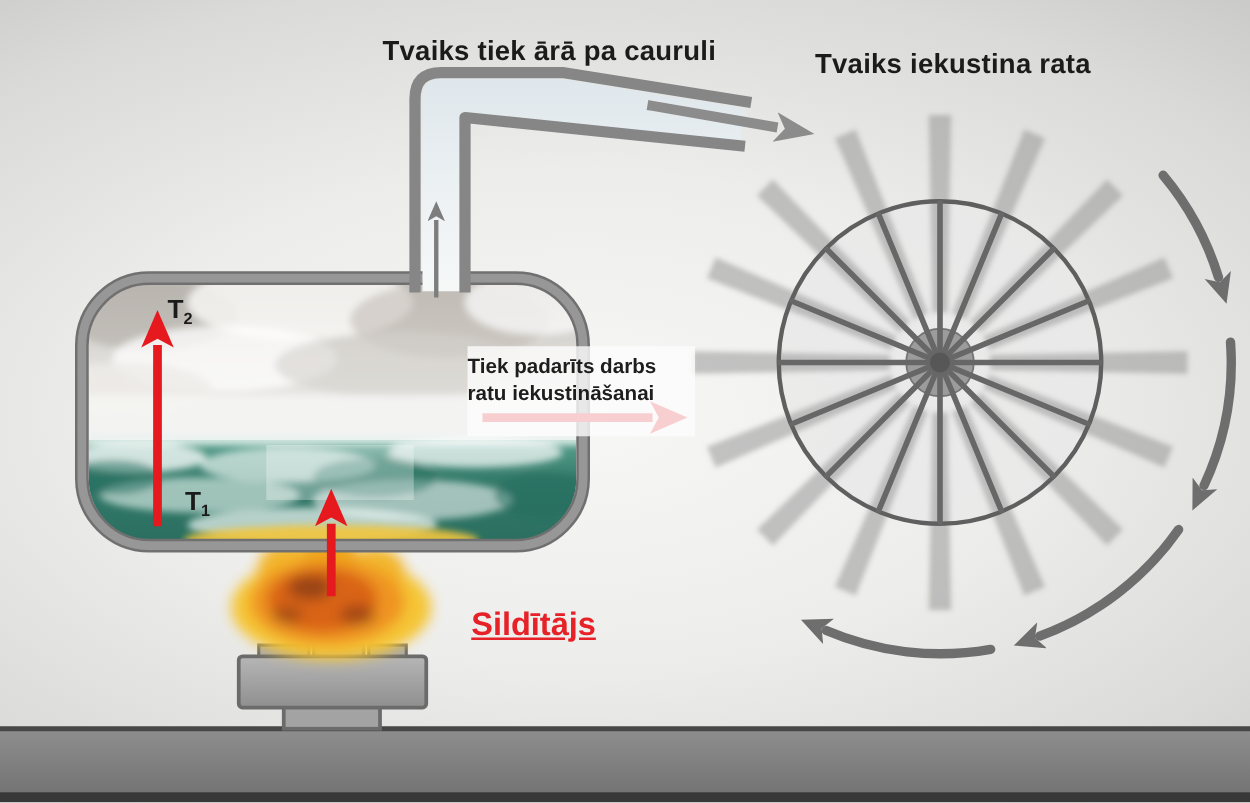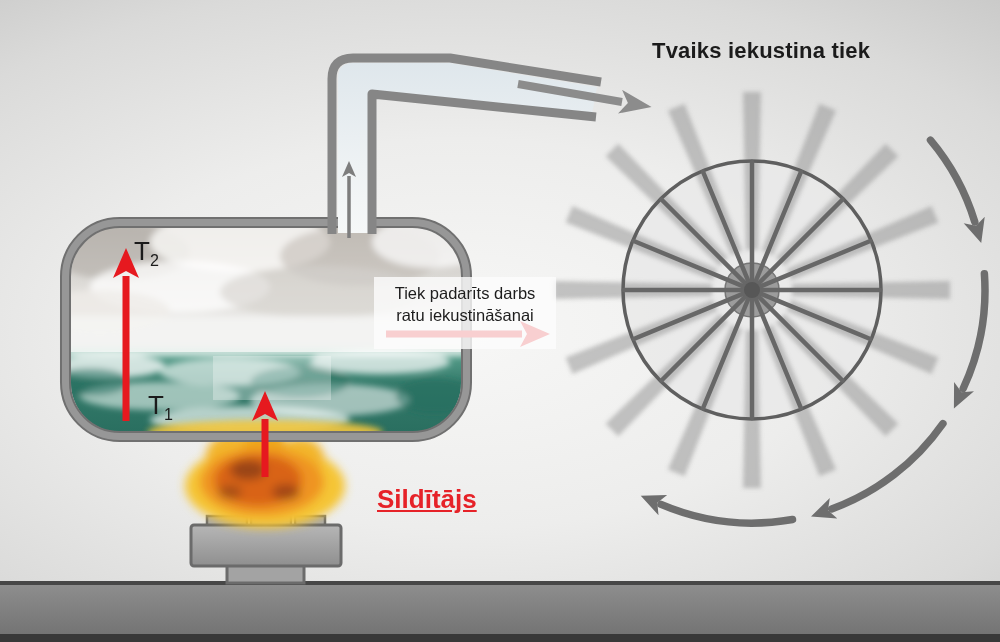--- a/index.html
+++ b/index.html
@@ -5,29 +5,29 @@
   html,body{margin:0;padding:0;}
   #stage{
     position:relative;width:1000px;height:642px;overflow:hidden;
     font-family:"Liberation Sans",sans-serif;
     background:radial-gradient(ellipse 115% 95% at 46% 52%, #f7f7f6 0%, #ededec 32%, #dadad9 58%, #bcbcbb 85%, #a3a3a2 100%);
   }
   #scene{position:absolute;left:0;top:0;}
   .lbl{position:absolute;color:#1b1b1b;white-space:nowrap;}
   .title{font-size:22px;font-weight:700;letter-spacing:.2px;}
   .big{font-size:30px;font-weight:600;}
-  .tmark{font-size:26px;font-weight:400;}
+  .tmark{font-size:21px;font-weight:700;}
   .tmark sub{font-size:62%;}
   .note-box{
     position:absolute;left:374px;top:277px;width:182px;height:72px;
     background:rgba(252,252,252,0.8);
   }
   .note-text{
-    position:absolute;left:0;top:5px;width:182px;text-align:center;
-    font-size:16.5px;font-weight:400;line-height:22px;color:#1d1d1d;white-space:nowrap;
+    position:absolute;left:0;top:5px;width:182px;text-align:left;
+    font-size:16.5px;font-weight:700;line-height:22px;color:#1d1d1d;white-space:nowrap;
   }
   .heater-lbl{font-size:26px;font-weight:600;color:#e62228;text-decoration:underline;}
 </style>
 </head>
 <body>
 
 <div id="stage">
 
 <svg id="scene" width="1000" height="642" viewBox="0 0 1000 642">
   <defs>
@@ -198,21 +198,22 @@
   <line x1="518" y1="84" x2="622" y2="102" stroke="#8c8c8c" stroke-width="8" marker-end="url(#mGray)"></line>
   <line x1="349" y1="238" x2="349" y2="176" stroke="#7d7d7d" stroke-width="3.5" marker-end="url(#mSmall)"></line>
 
   <g stroke="#e6191f" stroke-width="7">
     <line x1="126" y1="421" x2="126" y2="276" marker-end="url(#mRed)"></line>
     <line x1="265" y1="477" x2="265" y2="419" marker-end="url(#mRed)"></line>
     <line x1="386" y1="334" x2="522" y2="334" marker-end="url(#mRed)"></line>
   </g>
 </svg>
 
-  <div class="lbl title" style="left:652px;top:38px">Tvaiks iekustina tiek</div>
+  <div class="lbl title" style="left:306px;top:28px">Tvaiks tiek ārā pa cauruli</div>
+  <div class="lbl title" style="left:652px;top:38px">Tvaiks iekustina rata</div>
   <div class="lbl tmark" style="left:134px;top:236px"><span>T</span><sub>2</sub></div>
   <div class="lbl tmark" style="left:148px;top:390px"><span>T</span><sub>1</sub></div>
 
   <div class="note-box">
     <div class="note-text">
       <div>Tiek padarīts darbs</div>
       <div>ratu iekustināšanai</div>
     </div>
   </div>
 

